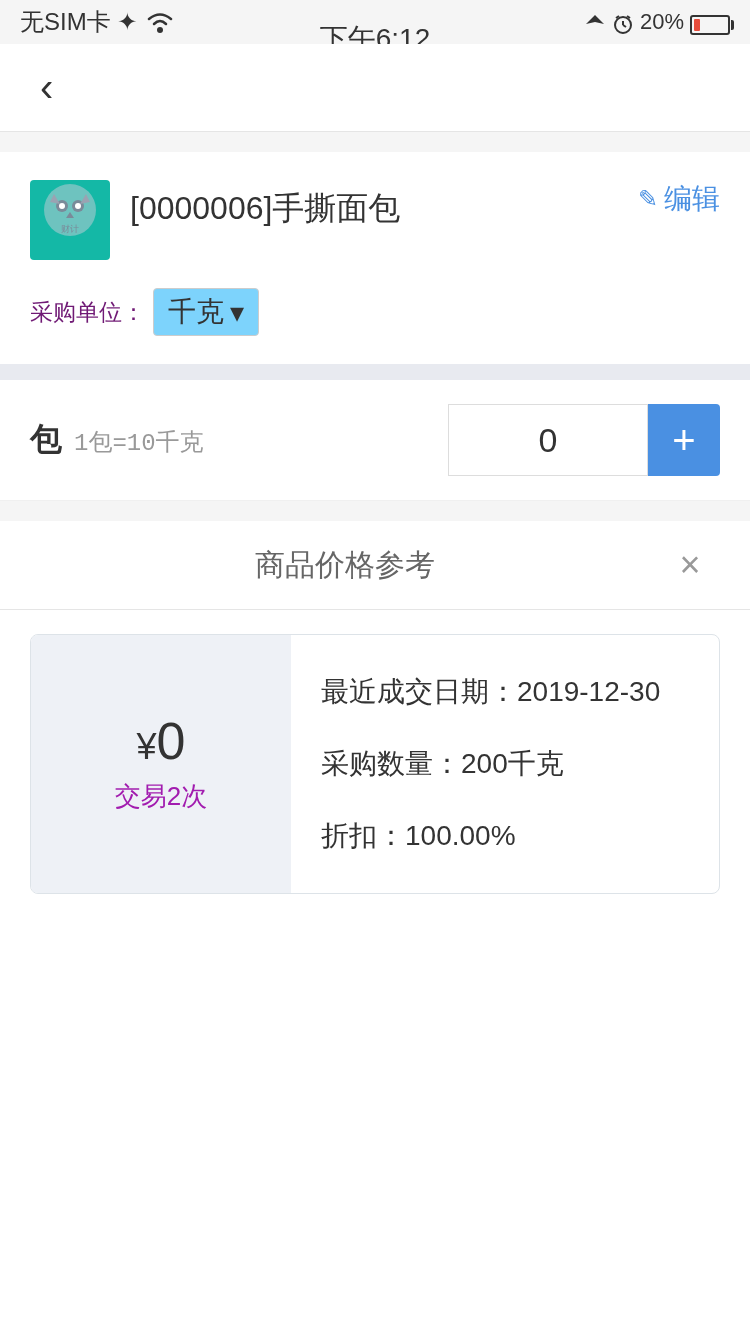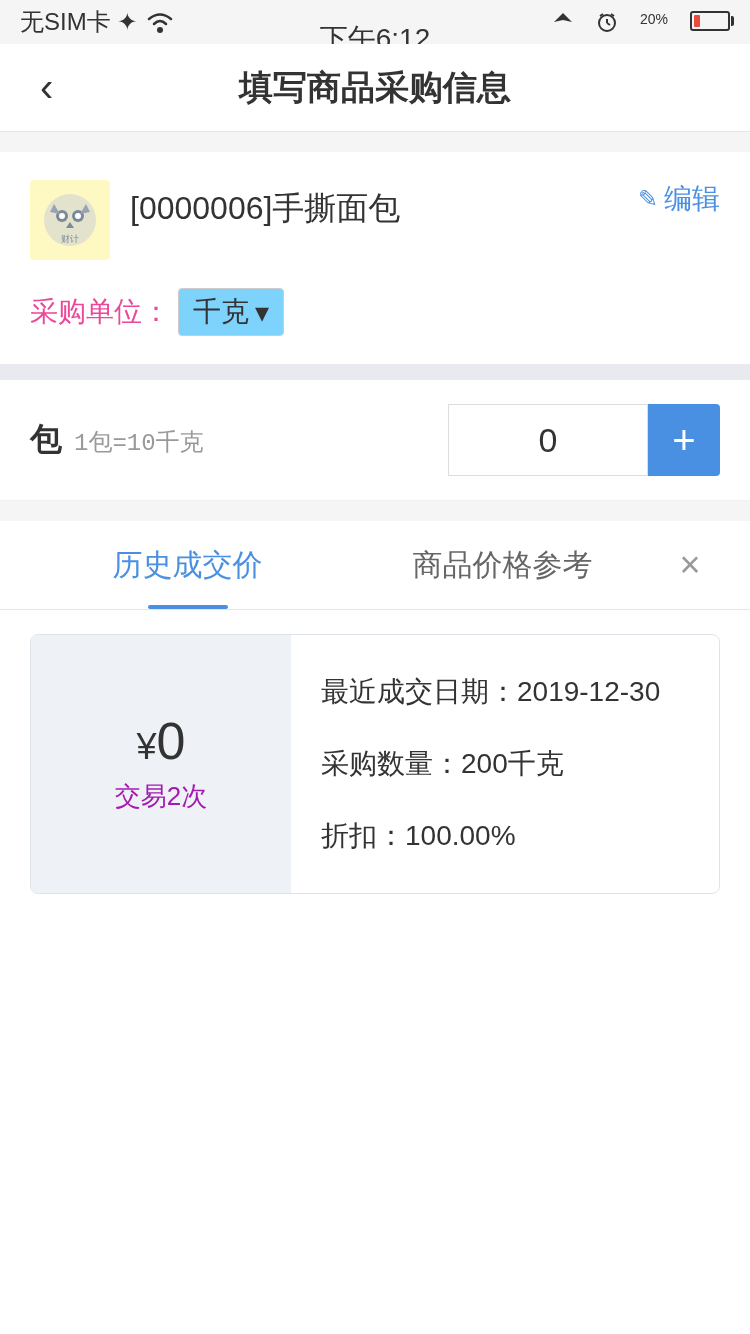--- a/index.html
+++ b/index.html
@@ -34,23 +34,23 @@
     .status-center {
       font-size: 28px;
       font-weight: 400;
       position: absolute;
       left: 50%;
       transform: translateX(-50%);
       top: 20px;
     }
     .status-right {
       display: flex;
-      align-items: flex-start;
-      gap: 22px;
-      font-size: 14px;
+      align-items: flex-end;
+      gap: 6px;
+      font-size: 22px;
     }
     .battery-icon {
       width: 40px;
       height: 20px;
       border: 2px solid #333;
       border-radius: 3px;
       position: relative;
       display: inline-flex;
       align-items: center;
       padding: 2px;
@@ -111,24 +111,24 @@
       justify-content: space-between;
     }
     .product-left {
       display: flex;
       align-items: flex-start;
       gap: 20px;
     }
     .product-thumbnail {
       width: 80px;
       height: 80px;
-      background: #fef9c3;
+      background: #14b8a6;
       border-radius: 4px;
       display: flex;
-      align-items: center;
+      align-items: flex-start;
       justify-content: center;
       flex-shrink: 0;
       font-family: Liberation Mono, monospace;
     }
     .product-name {
       font-size: 32px;
       font-weight: 500;
       color: #333;
       line-height: 1.4;
       padding-top: 6px;
@@ -145,22 +145,22 @@
       font-size: 24px;
     }
     .product-unit-row {
       display: flex;
       align-items: center;
       justify-content: space-between;
       margin-top: 24px;
       padding-top: 4px;
     }
     .unit-label {
-      font-size: 28px;
-      color: #ec4899;
+      font-size: 23px;
+      color: #701a75;
     }
     .unit-select {
       display: inline-flex;
       align-items: center;
       gap: 6px;
       border: 1px solid #ccc;
       border-radius: 4px;
       padding: 4px 14px;
       font-size: 28px;
       color: #333;
@@ -380,21 +380,20 @@
     </svg>
     <span>20%</span>
     <div class="battery-icon">
       <div class="battery-fill"></div>
     </div>
   </div>
 </div>
 
 <div class="nav-bar">
   <div class="nav-back">‹</div>
-  <div class="nav-title">填写商品采购信息</div>
 </div>
 
 <div class="product-card">
   <div class="product-header">
     <div class="product-left">
       <div class="product-thumbnail">
 
         <svg width="60" height="60" viewBox="0 0 60 60">
           <circle cx="30" cy="30" r="26" fill="#c8cdd8" opacity="0.5"></circle>
 
@@ -440,24 +439,20 @@
     <div class="quantity-input-box">
       <span>0</span>
     </div>
     <div class="quantity-plus-btn">
       <span>+</span>
     </div>
   </div>
 </div>
 
 <div class="tab-bar">
-  <div class="tab-item active">
-    <span>历史成交价</span>
-    <div class="tab-underline"></div>
-  </div>
   <div class="tab-item inactive">
     <span>商品价格参考</span>
   </div>
   <div class="tab-close-btn">
     <span>×</span>
   </div>
 </div>
 
 <div class="transaction-section">
   <div class="transaction-card">

